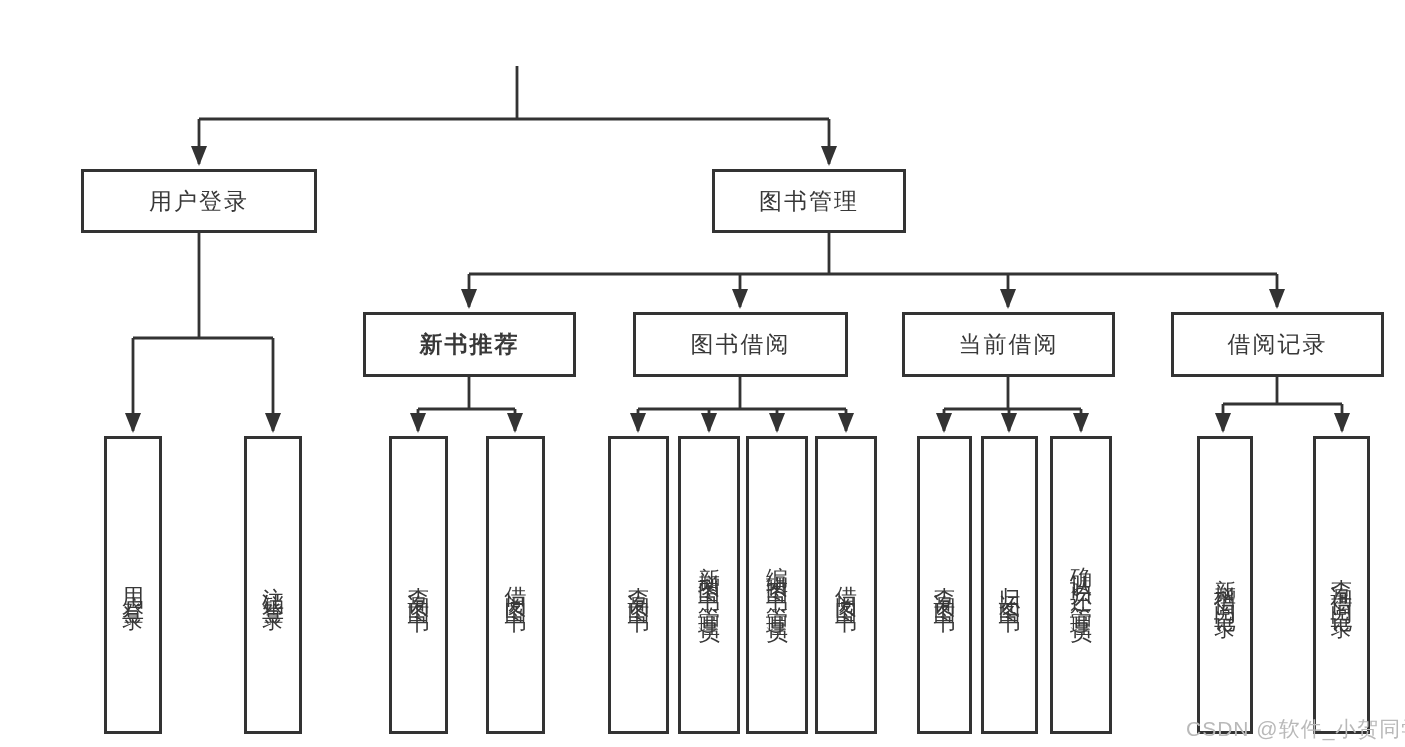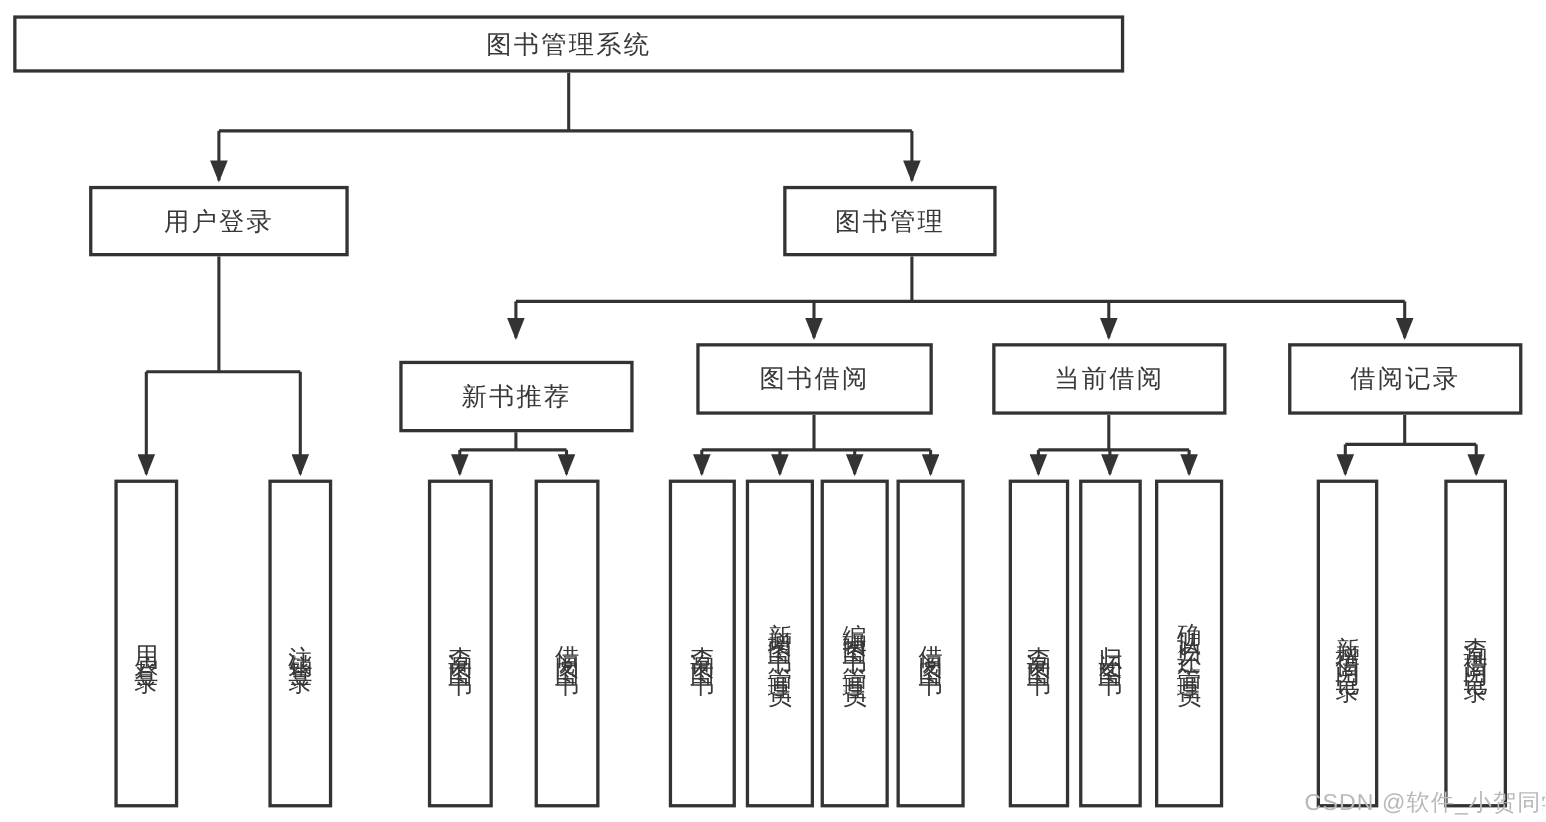--- a/index.html
+++ b/index.html
@@ -46,21 +46,21 @@
     letter-spacing: 8px;
     color: #383838;
     white-space: nowrap;
   }
   
   .n-root   { left: 12px;  top: 14px;  width: 1010px; height: 52px; }
   
   .n-login  { left: 81px;  top: 169px; width: 236px;  height: 64px; }
   .n-mgmt   { left: 712px; top: 169px; width: 194px;  height: 64px; }
   
-  .n-newrec { left: 363px; top: 328px; width: 213px;  height: 65px; }
+  .n-newrec { left: 363px; top: 312px; width: 213px;  height: 65px; font-weight: bold; }
   .n-borrow { left: 633px; top: 312px; width: 215px;  height: 65px; }
   .n-current{ left: 902px; top: 312px; width: 213px;  height: 65px; }
   .n-record { left: 1171px;top: 312px; width: 213px;  height: 65px; }
   
   .leaf { top: 436px; height: 298px; }
   .l-1  { left: 104px;  width: 58px; }
   .l-2  { left: 244px;  width: 58px; }
   .l-3  { left: 389px;  width: 59px; }
   .l-4  { left: 486px;  width: 59px; }
   .l-5  { left: 608px;  width: 61px; }
@@ -124,23 +124,20 @@
       <line x1="944" y1="409" x2="944" y2="431" marker-end="url(#arrow)"></line>
       <line x1="1009" y1="409" x2="1009" y2="431" marker-end="url(#arrow)"></line>
       <line x1="1081" y1="409" x2="1081" y2="431" marker-end="url(#arrow)"></line>
 
       <path d="M1277,377 V404 M1223,404 H1342"></path>
       <line x1="1223" y1="404" x2="1223" y2="431" marker-end="url(#arrow)"></line>
       <line x1="1342" y1="404" x2="1342" y2="431" marker-end="url(#arrow)"></line>
     </g>
   </svg>
 
-  <div class="box hbox n-root">
-    <span>图书管理系统</span>
-  </div>
 
   <div class="box hbox n-login">
     <span>用户登录</span>
   </div>
   <div class="box hbox n-mgmt">
     <span>图书管理</span>
   </div>
 
   <div class="box hbox n-newrec">
     <span>新书推荐</span>

